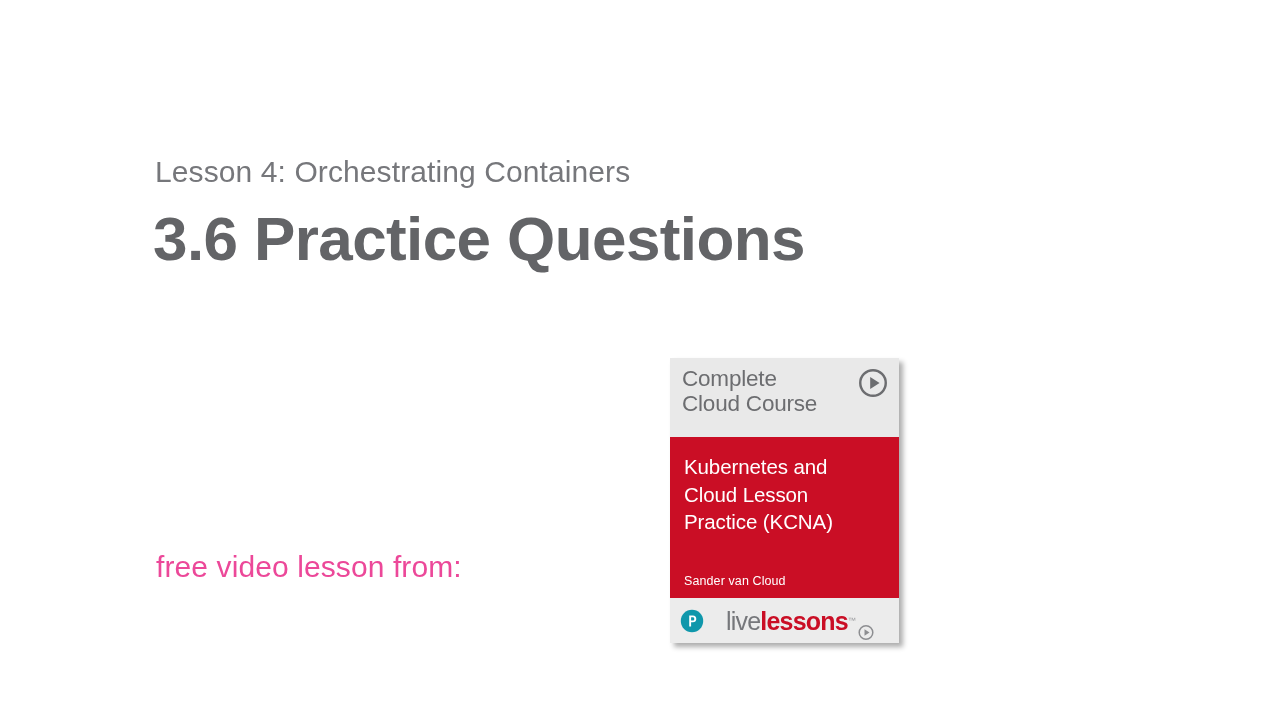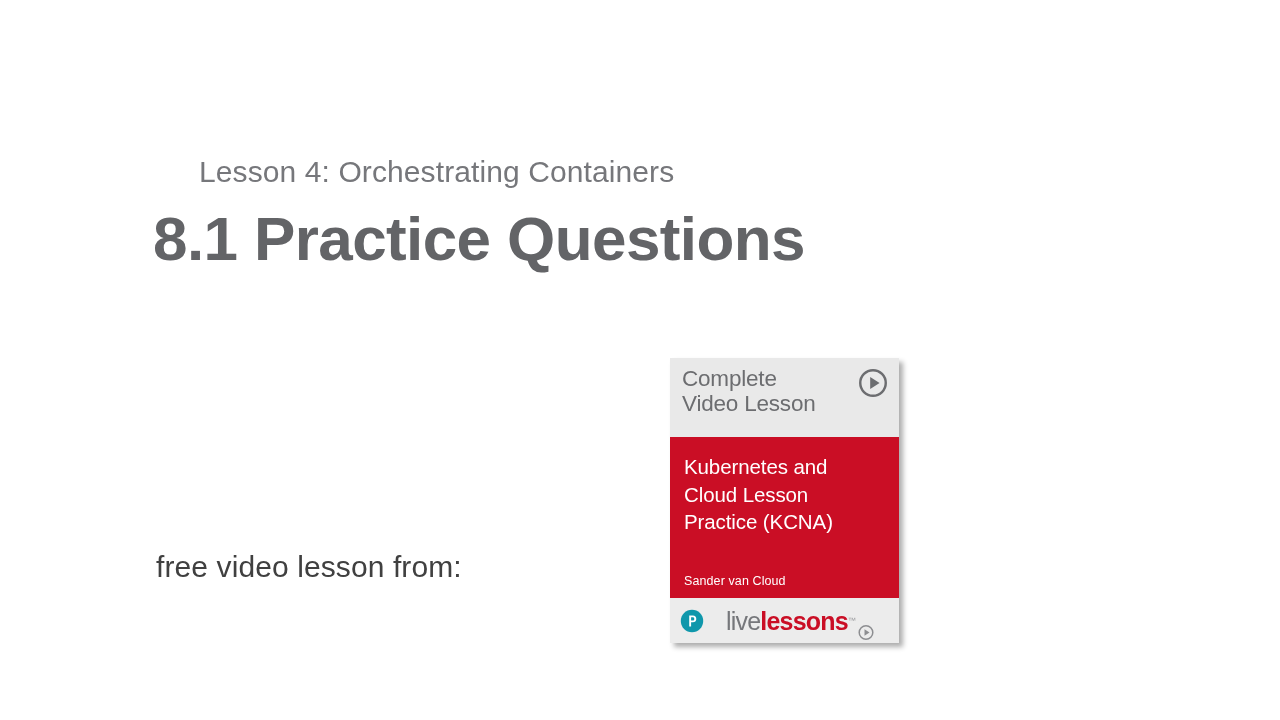--- a/index.html
+++ b/index.html
@@ -27,21 +27,20 @@
   .lesson-label {
     position: absolute;
     left: 155px;
     top: 154px;
     font-size: 30px;
     font-weight: 400;
     letter-spacing: 0.1px;
     color: #76777b;
     white-space: nowrap;
     line-height: 1.2;
-    margin-left: 44px;
   }
 
   .slide-title {
     position: absolute;
     left: 153px;
     top: 203px;
     font-size: 62px;
     font-weight: 700;
     letter-spacing: -0.6px;
     color: #636467;
@@ -49,21 +48,21 @@
     line-height: 1.15;
   }
 
   .free-lesson-line {
     position: absolute;
     left: 156px;
     top: 549px;
     font-size: 30px;
     font-weight: 400;
     letter-spacing: 0.1px;
-    color: #404040;
+    color: #ec4899;
     white-space: nowrap;
     line-height: 1.2;
   }
 
   
   .course-cover {
     position: absolute;
     left: 670px;
     top: 358px;
     width: 229px;
@@ -179,30 +178,30 @@
     display: inline-block;
   }
 </style>
 </head>
 <body>
 
 <div class="slide">
 
   <div class="lesson-label">Lesson 4: Orchestrating Containers</div>
 
-  <div class="slide-title">8.1 Practice Questions</div>
+  <div class="slide-title">3.6 Practice Questions</div>
 
   <div class="free-lesson-line">free video lesson from:</div>
 
   <div class="course-cover">
 
     <div class="cover-header">
       <div class="cover-header-text">
         <span>Complete</span>
-        <span>Video Lesson</span>
+        <span>Cloud Course</span>
       </div>
       <span class="play-badge">
         <svg viewBox="0 0 32 32" width="30" height="30" aria-hidden="true">
           <circle cx="16" cy="16" r="13.6" fill="none" stroke="#6c6d70" stroke-width="2.6"></circle>
           <path d="M13 9.6 L23 16 L13 22.4 Z" fill="#6c6d70"></path>
         </svg>
       </span>
     </div>
 
     <div class="cover-body">

